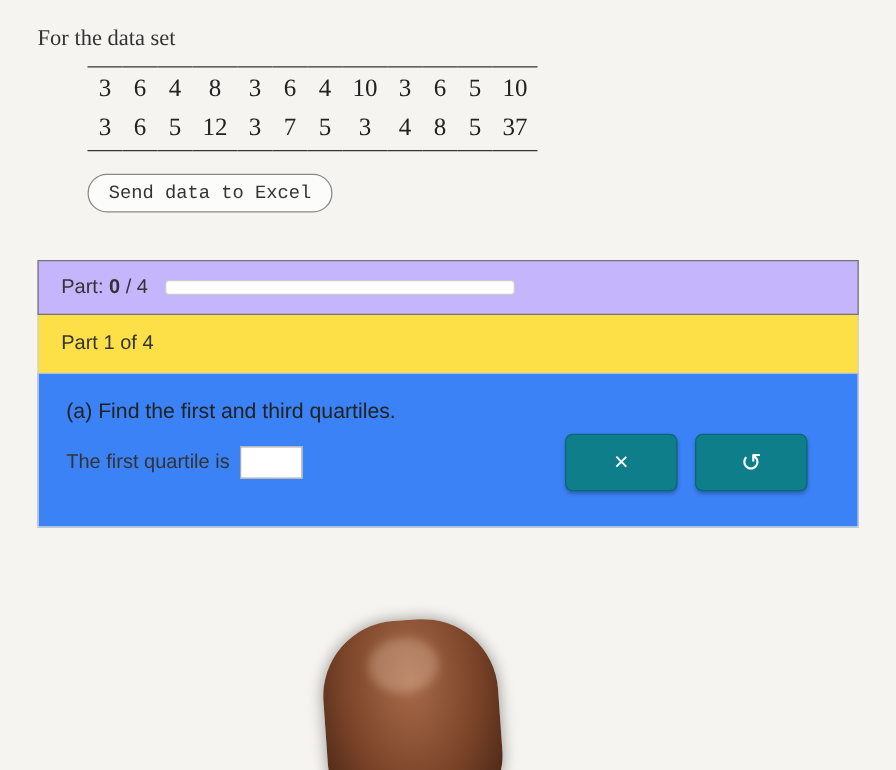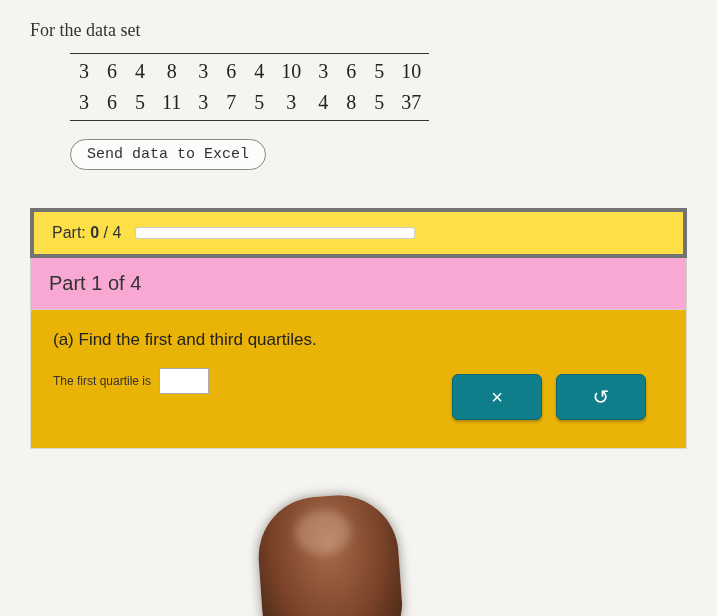--- a/index.html
+++ b/index.html
@@ -39,60 +39,60 @@
       padding: 6px 16px;
       font-size: 15px;
       background: #fcfcfa;
       color: #333;
       margin-left: 40px;
       margin-bottom: 18px;
       cursor: pointer;
       font-family: Liberation Mono, monospace;
     }
     .part-header {
-      background: #fde047;
-      border: 4px solid #737373;
+      background: #c4b5fd;
+      border: 1px solid #737373;
       padding: 12px 18px;
       font-size: 16px;
       color: #333;
       margin-top: 20px;
       display: flex;
       align-items: center;
       gap: 14px;
     }
     .part-header b { font-weight: bold; }
     .progress-track {
       flex: 0 0 280px;
       height: 12px;
       background: #fff;
       border: 1px solid #ccc;
       border-radius: 3px;
     }
     .part-sub {
-      background: #f9a8d4;
+      background: #fde047;
       border: 1px solid #d0d0cc;
       border-top: none;
       padding: 14px 18px;
-      font-size: 20px;
+      font-size: 16px;
       color: #333;
     }
     .question-box {
-      background: #eab308;
+      background: #3b82f6;
       border: 1px solid #d8d8d4;
       border-top: none;
-      padding: 20px 22px 44px 22px;
+      padding: 20px 22px 28px 22px;
       position: relative;
     }
     .q-text {
       font-size: 17px;
       margin-bottom: 18px;
       color: #222;
     }
     .answer-line {
-      font-size: 12px;
+      font-size: 16px;
       margin-bottom: 10px;
       color: #333;
       display: flex;
       align-items: center;
       gap: 8px;
     }
     .answer-input {
       width: 50px;
       height: 26px;
       border: 1px solid #aaa;
@@ -161,21 +161,21 @@
     <td>10</td>
     <td>3</td>
     <td>6</td>
     <td>5</td>
     <td>10</td>
   </tr>
   <tr class="bot">
     <td>3</td>
     <td>6</td>
     <td>5</td>
-    <td>11</td>
+    <td>12</td>
     <td>3</td>
     <td>7</td>
     <td>5</td>
     <td>3</td>
     <td>4</td>
     <td>8</td>
     <td>5</td>
     <td>37</td>
   </tr>
 </tbody>

